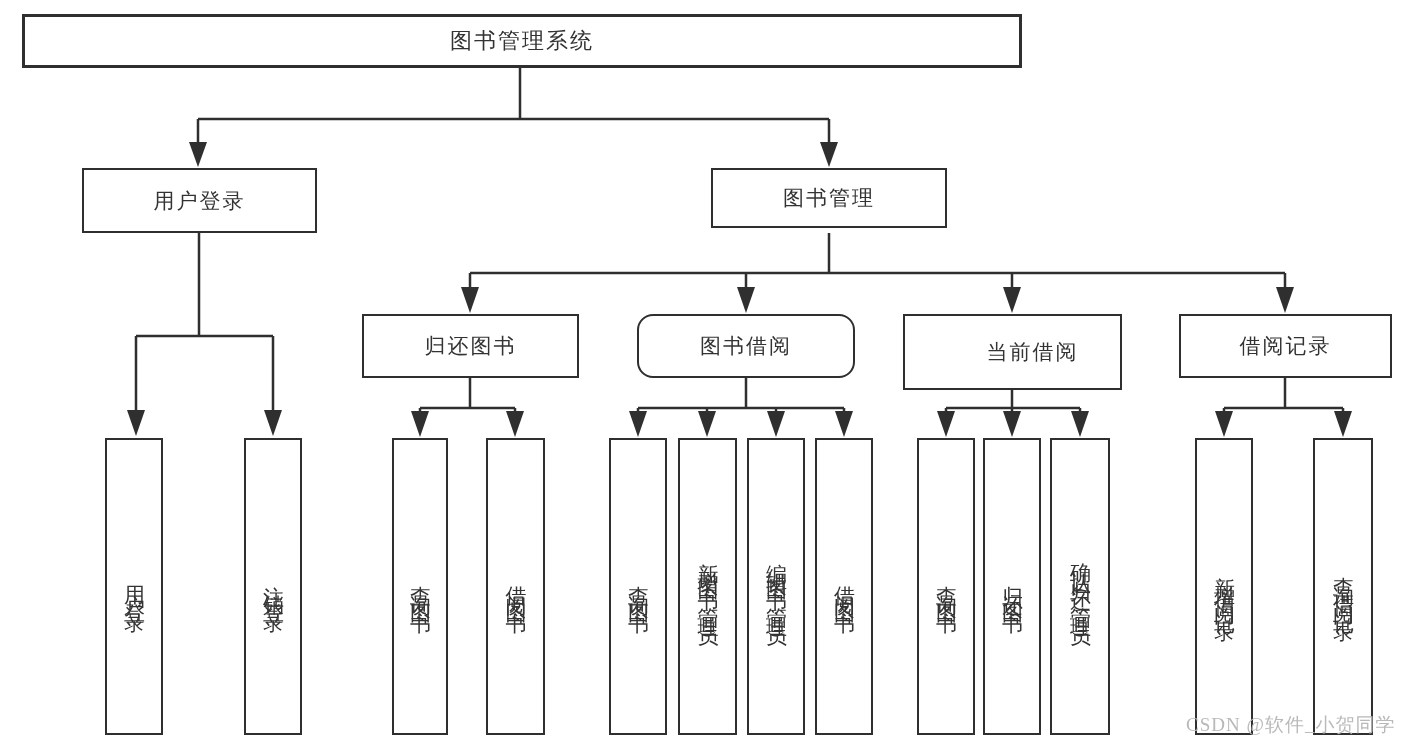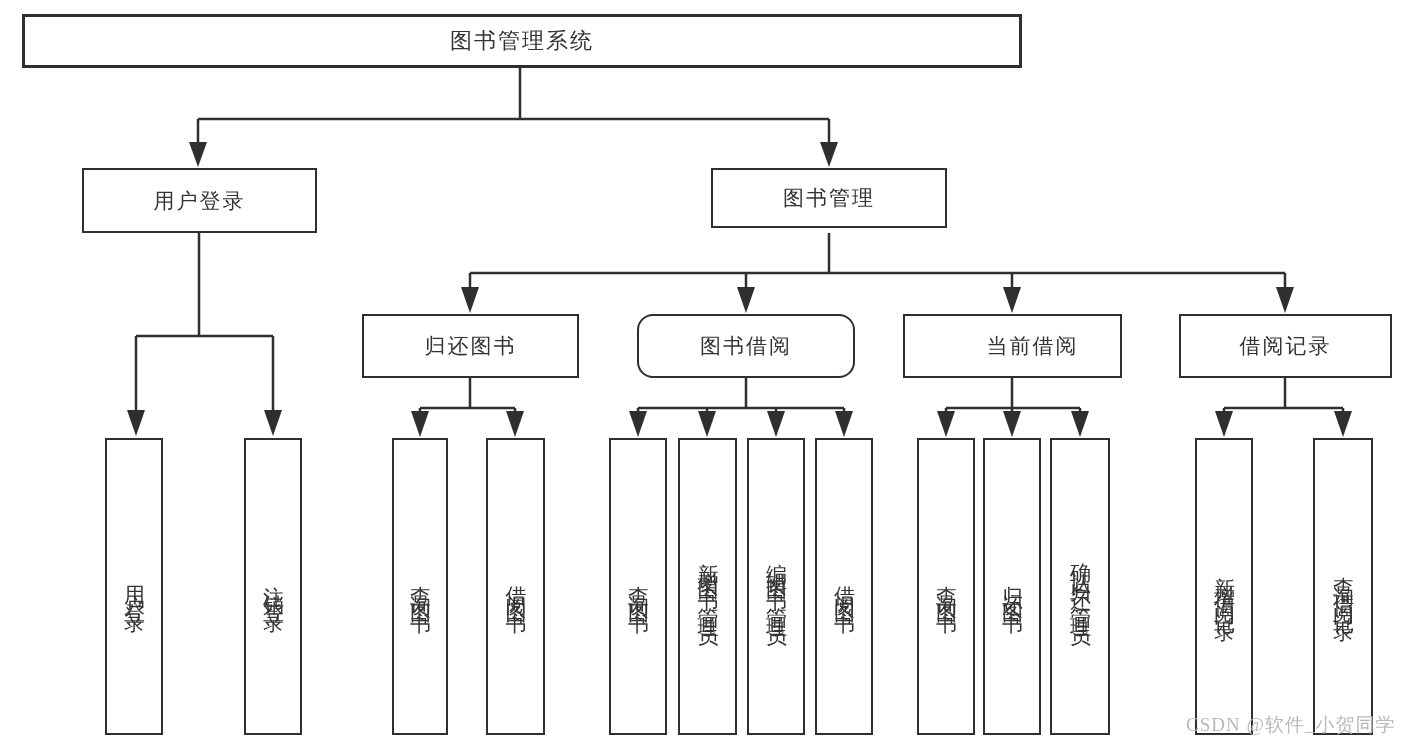--- a/index.html
+++ b/index.html
@@ -67,21 +67,21 @@
     <polygon points="1334,411 1352,411 1343,437"></polygon>
   </svg>
 
   <div class="box h root" style="left:22px;top:14px;width:1000px;height:54px;">图书管理系统</div>
 
   <div class="box h" style="left:82px;top:168px;width:235px;height:65px;">用户登录</div>
   <div class="box h" style="left:711px;top:168px;width:236px;height:60px;">图书管理</div>
 
   <div class="box h" style="left:362px;top:314px;width:217px;height:64px;">归还图书</div>
   <div class="box h" style="left:637px;top:314px;width:218px;height:64px;border-radius:16px;">图书借阅</div>
-  <div class="box h" style="left:903px;top:314px;width:219px;height:64px;padding-left:40px;">当前借阅</div>
+  <div class="box h" style="left:903px;top:314px;width:219px;height:76px;padding-left:40px;">当前借阅</div>
   <div class="box h" style="left:1179px;top:314px;width:213px;height:64px;">借阅记录</div>
 
   <div class="box v" style="left:105px;top:438px;width:58px;height:297px;">用户登录</div>
   <div class="box v" style="left:244px;top:438px;width:58px;height:297px;">注销登录</div>
 
   <div class="box v" style="left:392px;top:438px;width:56px;height:297px;">查询图书</div>
   <div class="box v" style="left:486px;top:438px;width:59px;height:297px;">借阅图书</div>
 
   <div class="box v" style="left:609px;top:438px;width:58px;height:297px;">查询图书</div>
   <div class="box v" style="left:678px;top:438px;width:59px;height:297px;">新增图书（管理员）</div>

